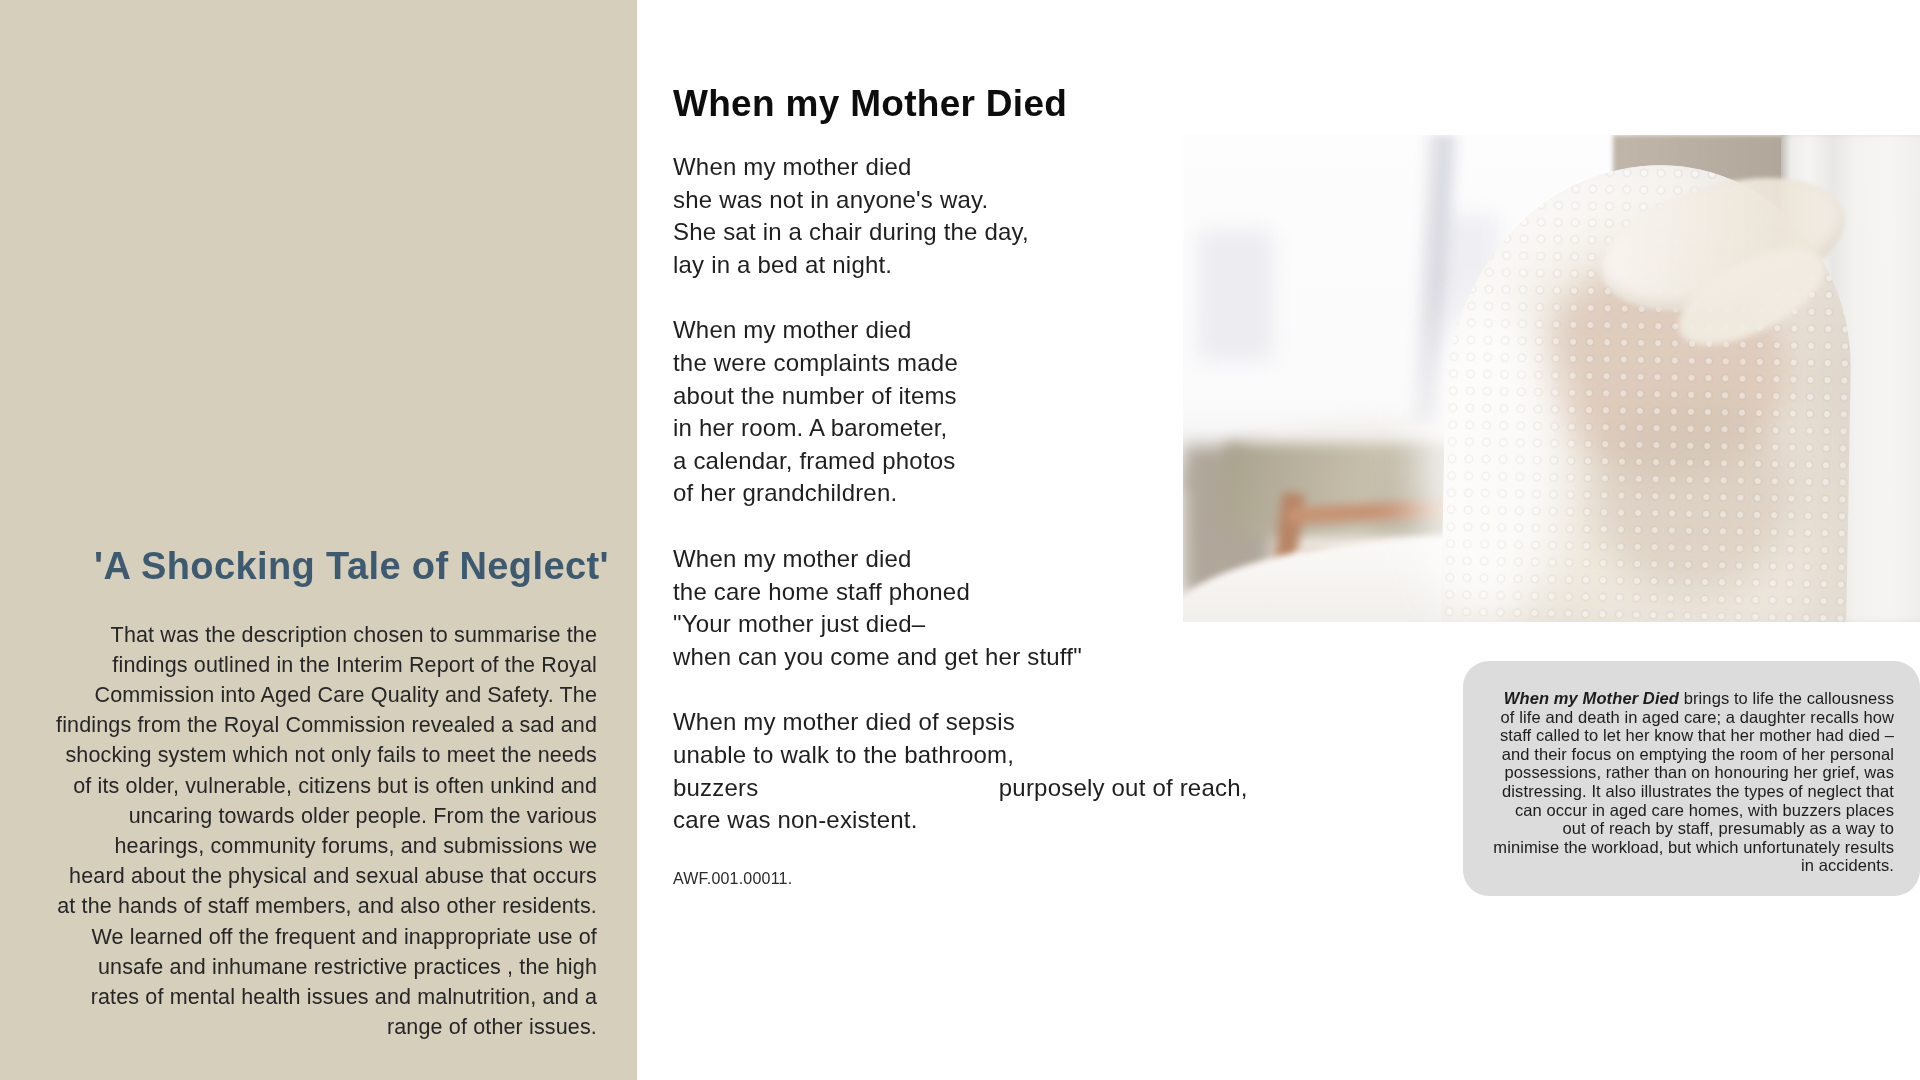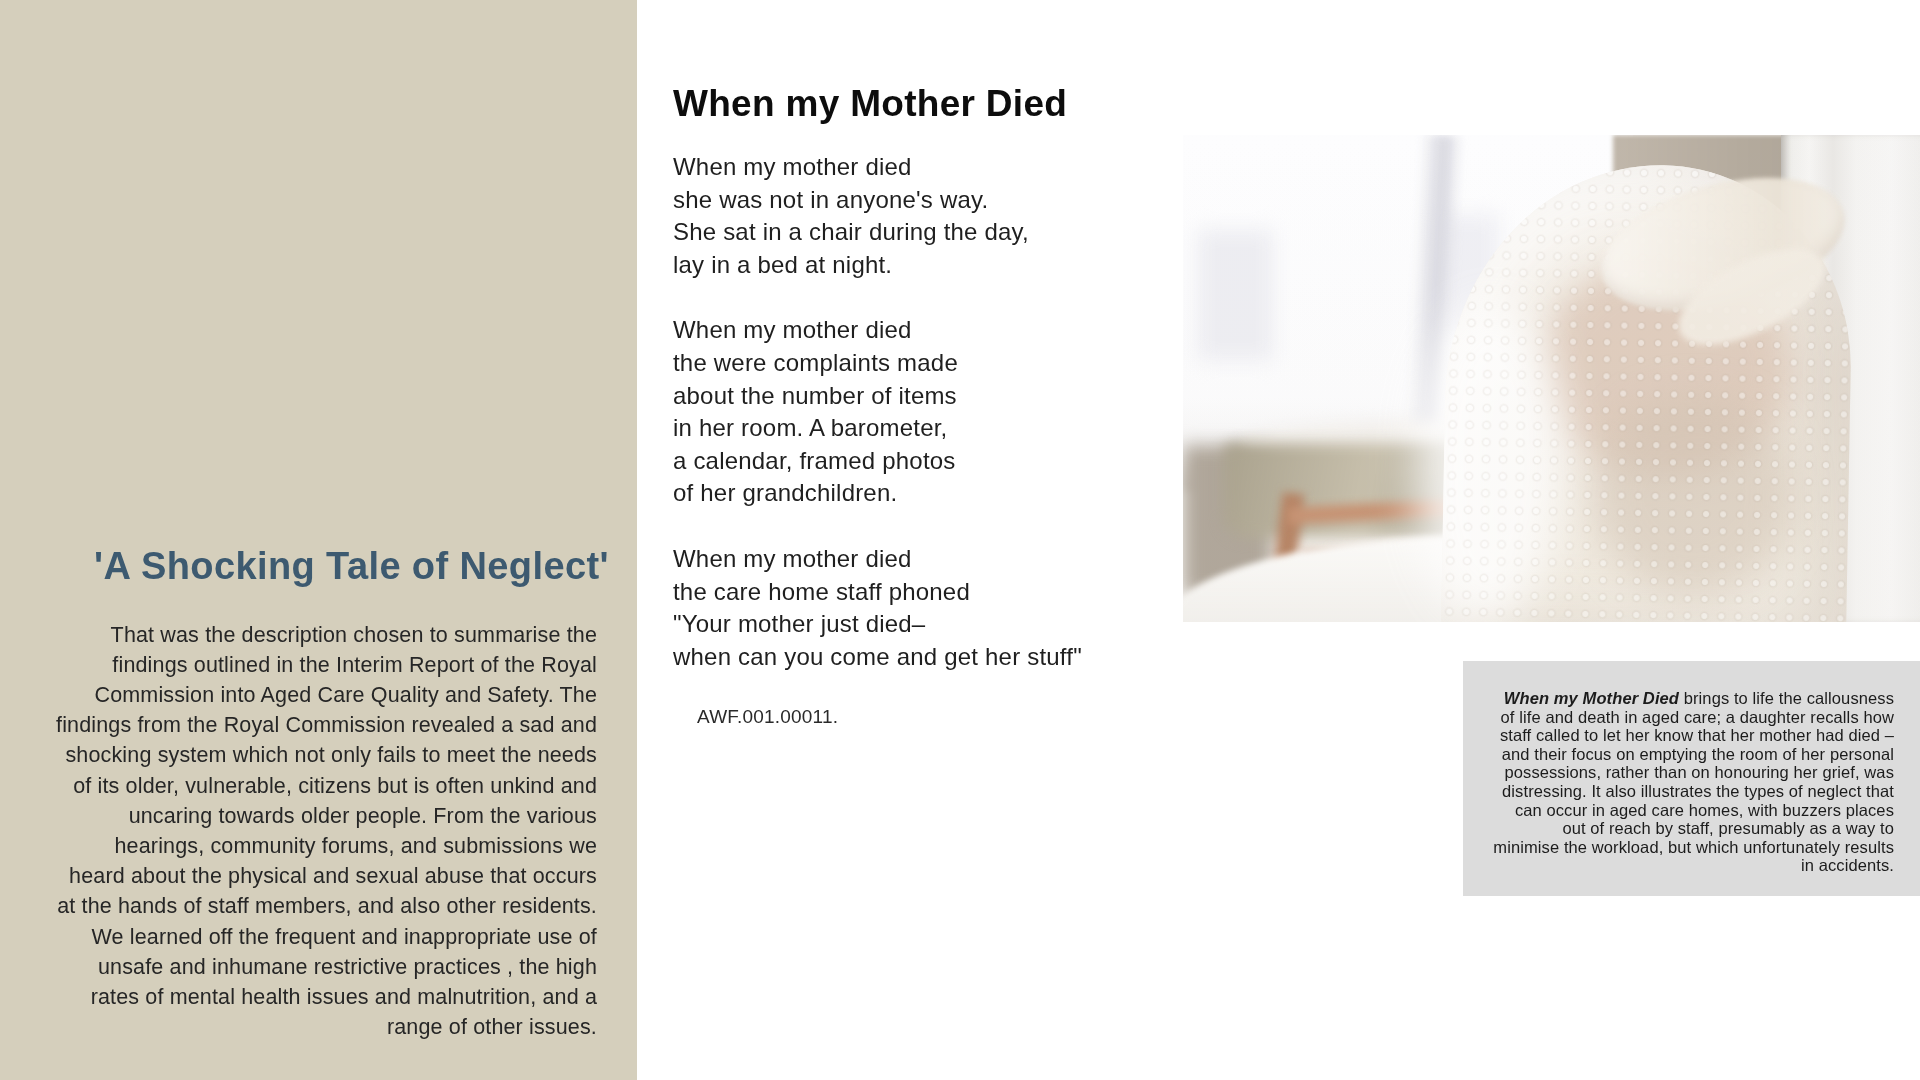--- a/index.html
+++ b/index.html
@@ -43,24 +43,23 @@
     margin:0 0 26px 0;
   }
   .stanza {
     white-space:pre-wrap;
     font-size:24px; line-height:32.6px;
     color:#1f1f1f;
     letter-spacing:0.2px;
     margin:0 0 33px 0;
   }
   .poem-ref {
-    font-size:19px; color:#2a2a2a;
+    font-size:16px; color:#2a2a2a;
     margin-top:20px;
     letter-spacing:0.2px;
-    margin-left:24px;
   }
 
   
   .photo {
     position:absolute; left:1183px; top:135px;
     width:737px; height:487px;
     overflow:hidden;
     background:#f7f6f4;
   }
   .photo div { position:absolute; }
@@ -119,20 +118,21 @@
   .caption-box {
     position:absolute; left:1463px; top:661px;
     width:457px; height:235px;
     background:#dcdcdc;
     box-sizing:border-box;
     padding:28px 26px 0 30px;
     text-align:right;
     font-size:16.5px; line-height:18.6px;
     color:#1c1c1c;
     letter-spacing:0.1px;
+    border-radius:26px;
   }
   .caption-title { font-weight:bold; font-style:italic; }
 </style>
 </head>
 <body>
 
 <aside class="sidebar">
   <h2 class="sidebar-title">'A Shocking Tale of Neglect'</h2>
   <p class="sidebar-body">That was the description chosen to summarise the findings outlined in the Interim Report of the Royal Commission into Aged Care Quality and Safety. The findings from the Royal Commission revealed a sad and shocking system which not only fails to meet the needs of its older, vulnerable, citizens but is often unkind and uncaring towards older people. From the various hearings, community forums, and submissions we heard about the physical and sexual abuse that occurs at the hands of staff members, and also other residents. We learned off the frequent and inappropriate use of unsafe and inhumane restrictive practices , the high rates  of mental health  issues and malnutrition, and a range of other issues.</p>
 </aside>
@@ -146,20 +146,24 @@
   <div class="stanza">When my mother died
 the were complaints made
 about the number of items
 in her room. A barometer,
 a calendar, framed photos
 of her grandchildren.</div>
   <div class="stanza">When my mother died
 the care home staff phoned
 "Your mother just died–
 when can you come and get her stuff"</div>
+  <div class="stanza">When my mother died of sepsis
+unable to walk to the bathroom,
+buzzers                                   purposely out of reach,
+care was non-existent.</div>
   <div class="poem-ref">AWF.001.00011.</div>
 </main>
 
 <figure class="photo" style="margin:0">
   <div class="ph-window"></div>
   <div class="ph-bldg1"></div>
   <div class="ph-bldg2"></div>
   <div class="ph-mullion"></div>
   <div class="ph-sill"></div>
   <div class="ph-wall-top"></div>

